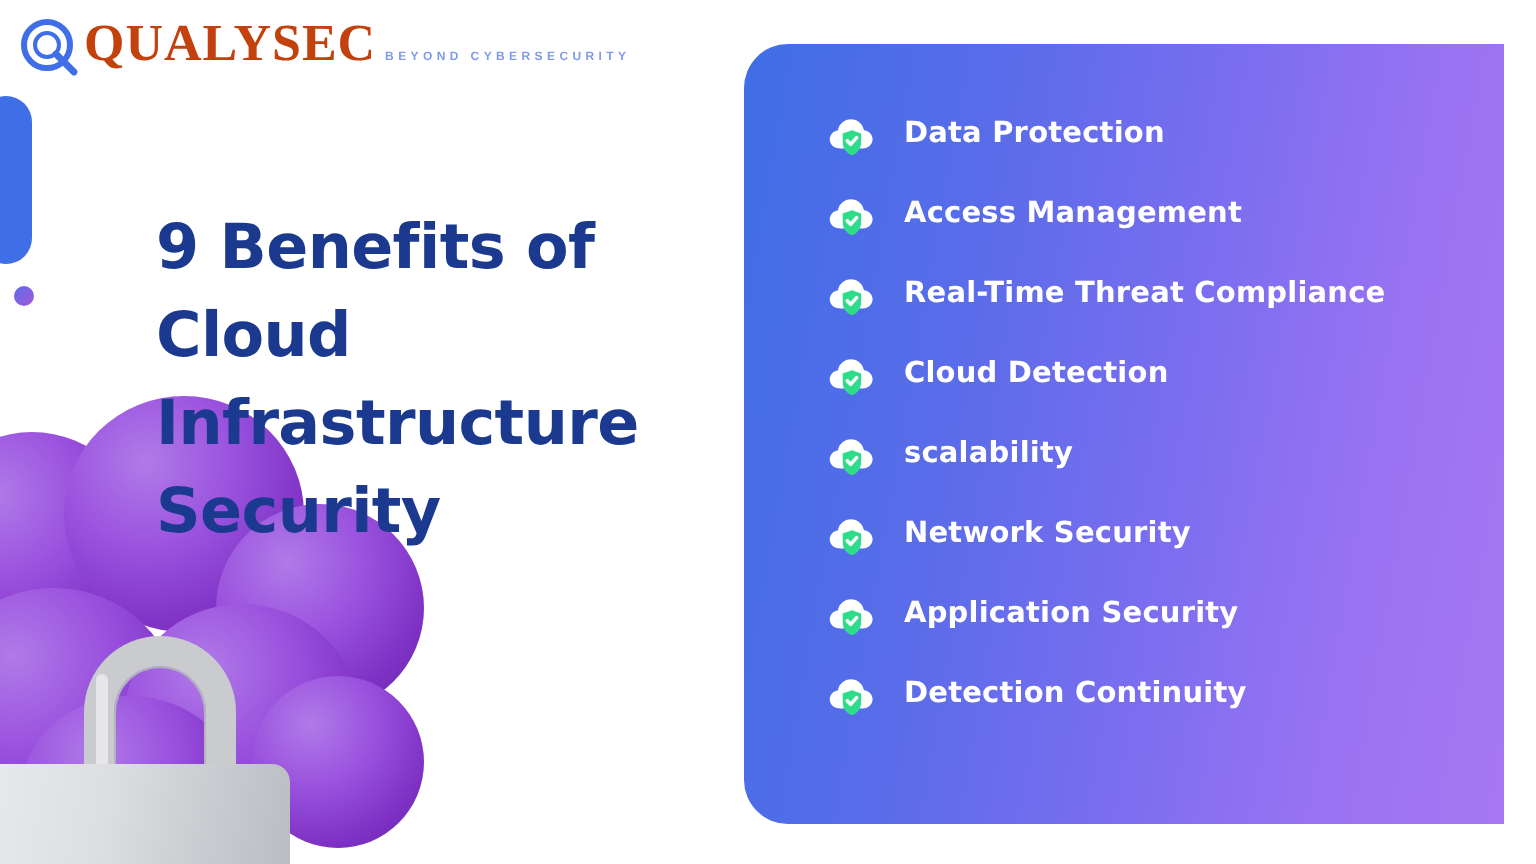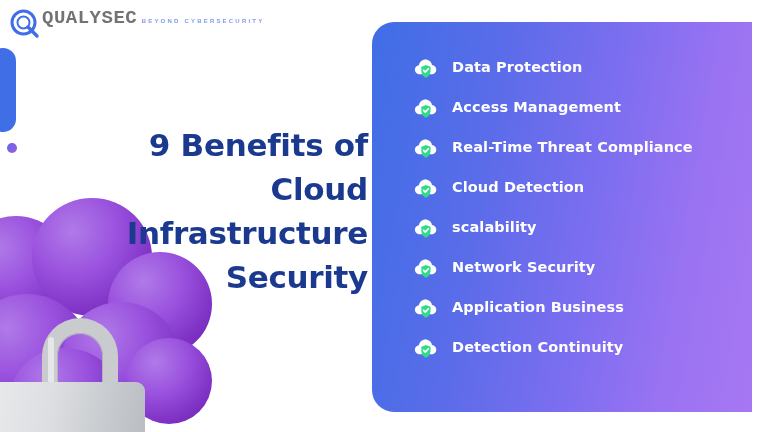--- a/index.html
+++ b/index.html
@@ -57,32 +57,32 @@
     position:absolute; left:0px; top:64px;
     width:155px; height:118px; border-radius:9px;
     background:linear-gradient(100deg,#e9eaec 0%,#dcdee1 38%,#c6c9cd 72%,#b6b9be 100%);
   }
 
   
   .logo{ position:absolute; left:10px; top:9px; display:flex; align-items:flex-start; }
   .logo-mark{ width:30px; height:30px; flex:0 0 auto; }
   .logo-text{ margin-left:2px; }
   .logo-word{
-    font-size:19px; font-weight:700; letter-spacing:.5px;
-    color:#737373; line-height:1; font-family:Liberation Mono, monospace;
+    font-size:26px; font-weight:700; letter-spacing:.5px;
+    color:#c2410c; line-height:1; font-family:Liberation Serif, serif;
   }
   .logo-tag{
     margin-top:3px; font-size:6px; font-weight:700;
     letter-spacing:2.2px; color:#7f9aee; text-align:center;
   }
 
   
   .headline{
-    position:absolute; left:78px; top:123px; width:290px;
-    text-align:right; color:#1b3a8f;
+    position:absolute; left:78px; top:102px; width:290px;
+    text-align:left; color:#1b3a8f;
     font-size:31px; line-height:1.42; font-weight:700;
     letter-spacing:-.3px;
     font-family:"DejaVu Sans", sans-serif;
   }
 
   
   .panel{
     position:absolute; left:372px; top:22px;
     width:380px; height:390px;
     border-radius:22px 0 0 22px;
@@ -194,21 +194,21 @@
 </svg></span>
       <span class="feature-label">Network Security</span>
     </div>
     <div class="feature">
       <span class="feature-icon">
 <svg viewBox="0 0 30 30" width="27" height="27">
   <path d="M9.2 22.5h12.4c3.1 0 5.4-2.3 5.4-5.1 0-2.7-2.1-4.9-4.8-5.1-.6-3.5-3.6-6.1-7.2-6.1-3.7 0-6.8 2.7-7.3 6.3-2.6.3-4.5 2.4-4.5 5 0 2.8 2.4 5 6 5z" fill="#ffffff"></path>
   <path d="M10.4 14.2l5.1-1.9 5.1 1.9v5.1c0 3.3-2.3 6.1-5.1 7-2.8-.9-5.1-3.7-5.1-7z" fill="#2fdc8a"></path>
   <path d="M12.9 18.2l1.9 2 3.3-3.8" fill="none" stroke="#ffffff" stroke-width="1.9" stroke-linecap="round" stroke-linejoin="round"></path>
 </svg></span>
-      <span class="feature-label">Application Business</span>
+      <span class="feature-label">Application Security</span>
     </div>
     <div class="feature">
       <span class="feature-icon">
 <svg viewBox="0 0 30 30" width="27" height="27">
   <path d="M9.2 22.5h12.4c3.1 0 5.4-2.3 5.4-5.1 0-2.7-2.1-4.9-4.8-5.1-.6-3.5-3.6-6.1-7.2-6.1-3.7 0-6.8 2.7-7.3 6.3-2.6.3-4.5 2.4-4.5 5 0 2.8 2.4 5 6 5z" fill="#ffffff"></path>
   <path d="M10.4 14.2l5.1-1.9 5.1 1.9v5.1c0 3.3-2.3 6.1-5.1 7-2.8-.9-5.1-3.7-5.1-7z" fill="#2fdc8a"></path>
   <path d="M12.9 18.2l1.9 2 3.3-3.8" fill="none" stroke="#ffffff" stroke-width="1.9" stroke-linecap="round" stroke-linejoin="round"></path>
 </svg></span>
       <span class="feature-label">Detection Continuity</span>
     </div>

